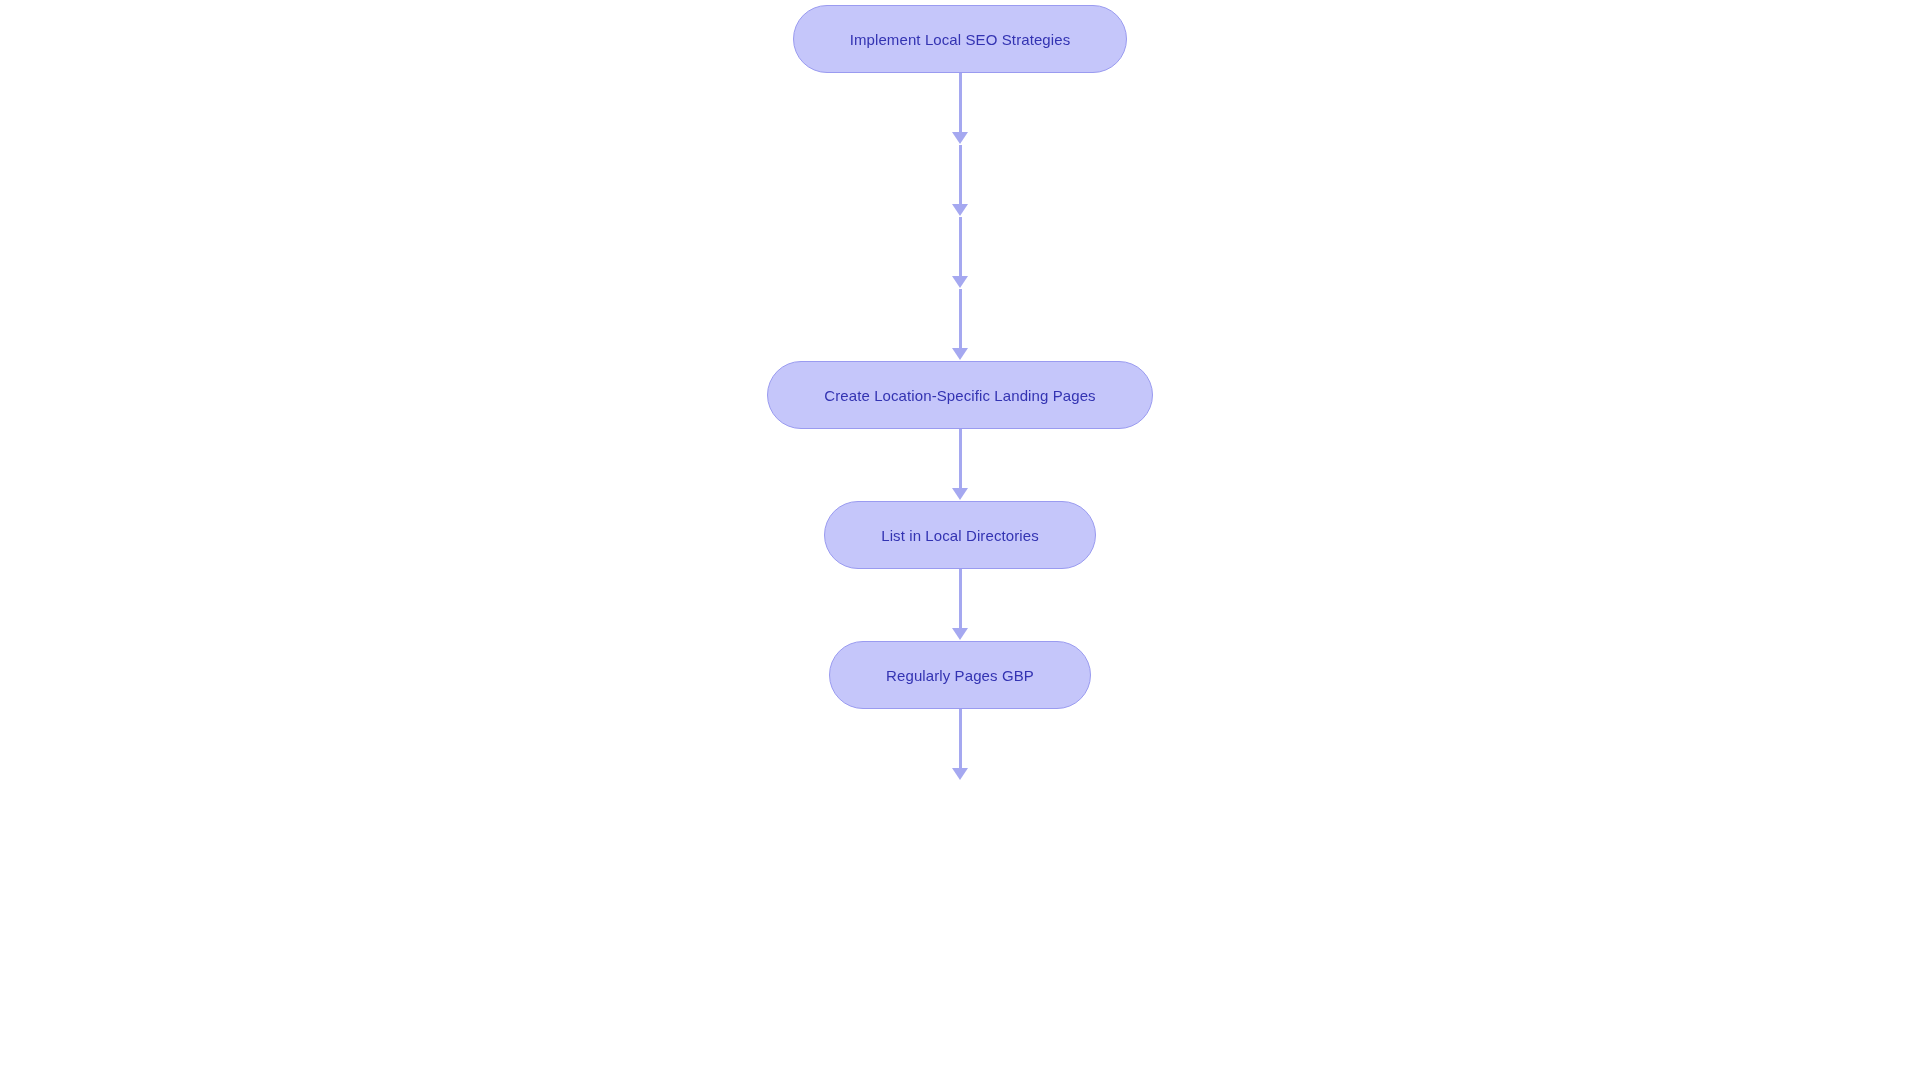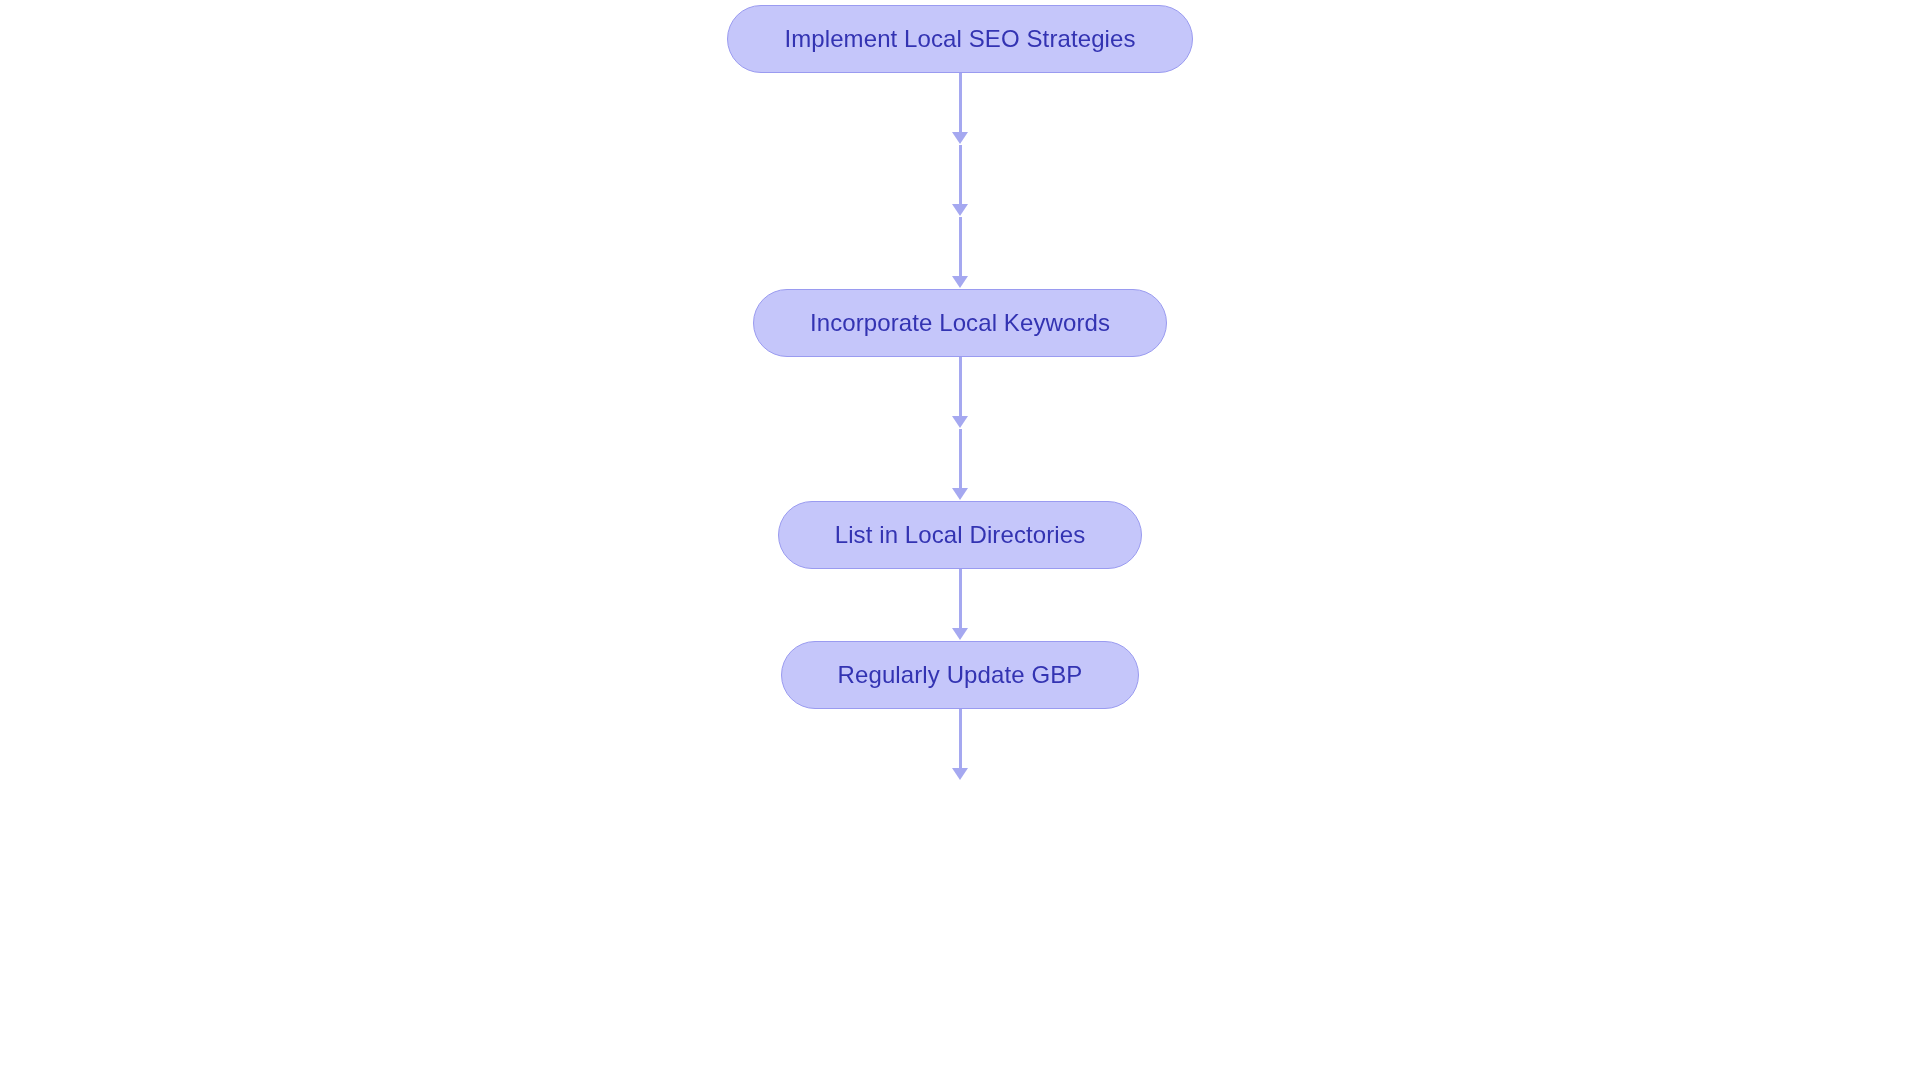--- a/index.html
+++ b/index.html
@@ -38,21 +38,21 @@
     align-items: center;
     justify-content: center;
     padding: 0 56px;
     background: #c5c6fa;
     border: 1.4px solid #9a9bf0;
     border-radius: 34px;
     white-space: nowrap;
   }
 
   .node-label {
-    font-size: 24px;
+    font-size: 15px;
     font-weight: 400;
     color: #3333b2;
     letter-spacing: 0.1px;
     line-height: 1;
   }
 
   .connector {
     display: flex;
     flex-direction: column;
     align-items: center;
@@ -96,51 +96,51 @@
     <div class="connector-line"></div>
     <div class="connector-arrow"></div>
   </div>
 
 
   <div class="connector">
     <div class="connector-line"></div>
     <div class="connector-arrow"></div>
   </div>
 
-  <div class="flow-step">
-    <div class="node">
-      <span class="node-label">Incorporate Local Keywords</span>
-    </div>
-  </div>
 
   <div class="connector">
     <div class="connector-line"></div>
     <div class="connector-arrow"></div>
   </div>
 
+  <div class="flow-step">
+    <div class="node">
+      <span class="node-label">Create Location-Specific Landing Pages</span>
+    </div>
+  </div>
 
   <div class="connector">
     <div class="connector-line"></div>
     <div class="connector-arrow"></div>
   </div>
 
   <div class="flow-step">
     <div class="node">
       <span class="node-label">List in Local Directories</span>
     </div>
   </div>
 
   <div class="connector">
     <div class="connector-line"></div>
     <div class="connector-arrow"></div>
   </div>
 
   <div class="flow-step">
     <div class="node">
-      <span class="node-label">Regularly Update GBP</span>
+      <span class="node-label">Regularly Pages GBP</span>
     </div>
   </div>
 
   <div class="connector">
     <div class="connector-line"></div>
     <div class="connector-arrow"></div>
   </div>
 
 
 </div>

